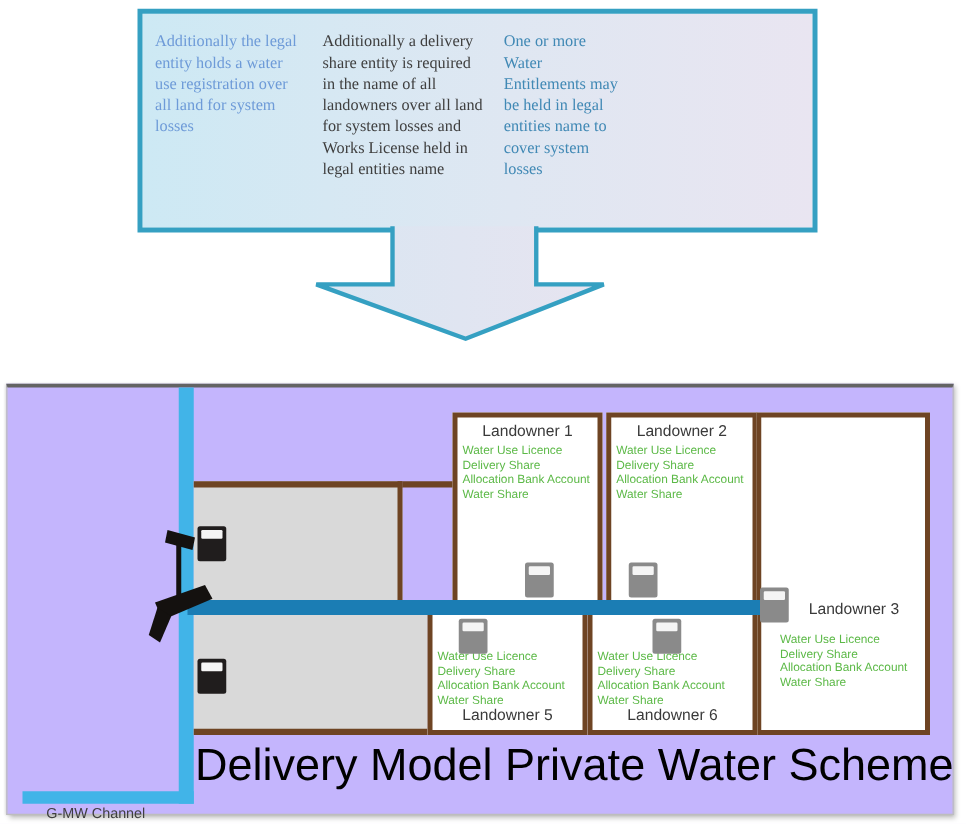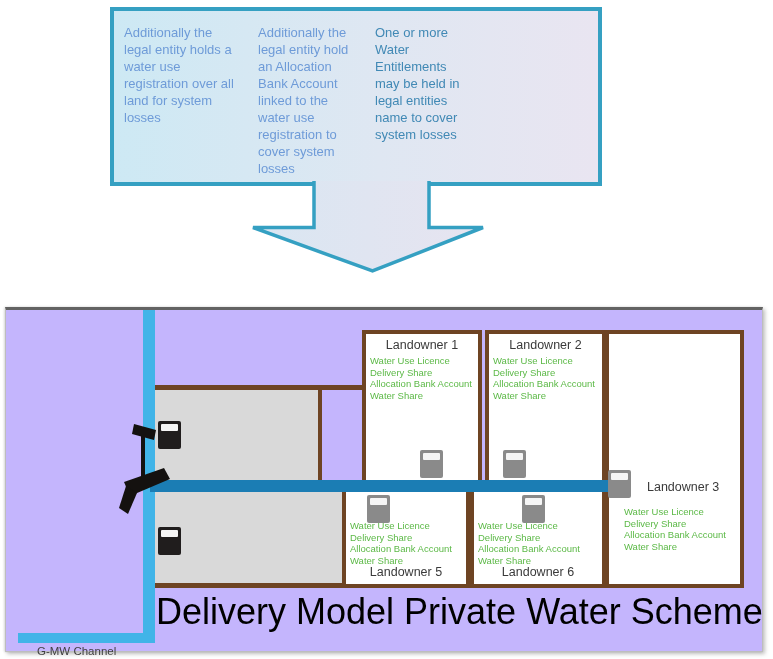--- a/index.html
+++ b/index.html
@@ -1,23 +1,23 @@
 <!DOCTYPE html>
 <html><head>
 <meta charset="utf-8">
 <style>
   html,body{margin:0;padding:0;background:#ffffff;}
   #stage{position:relative;width:773px;height:659px;background:#ffffff;overflow:hidden;
          font-family:"Liberation Sans",sans-serif;}
 
   
-  .banner{position:absolute;left:110px;top:7px;width:492px;height:179px;
+  .banner{position:absolute;left:110px;top:7px;width:544px;height:179px;
           box-sizing:border-box;border:4px solid #35a0c2;
           background:linear-gradient(90deg,#cde9f4 0%,#dfe7f2 55%,#e9e5f1 100%);
-          display:flex;gap:16px;padding:13px 10px 0 10px;}
+          display:flex;gap:16px;padding:13px 10px 0 10px;font-family:Liberation Serif, serif;}
   .banner-col{font-size:13px;line-height:17px;}
   .col-0{width:118px;color:#6e9bd8;}
   .col-1{width:129px;color:#3f3f3f;}
   .col-2{width:101px;color:#6e9bd8;}
   .col-3{width:95px;color:#4189b5;}
 
   
   .arrow-svg{position:absolute;left:0;top:0;width:773px;height:300px;pointer-events:none;}
 
   
@@ -77,21 +77,21 @@
   .diagram-title{position:absolute;left:150px;top:281px;width:512px;text-align:center;
                  font-size:36px;color:#000000;white-space:nowrap;}
 </style>
 </head>
 <body>
 
 <div id="stage">
 
   <div class="banner">
     <div class="banner-col col-0">Additionally the legal entity holds a water use registration over all land for system losses</div>
-    <div class="banner-col col-2">Additionally the legal entity hold an Allocation Bank Account linked to the water use registration to cover system losses</div>
+    <div class="banner-col col-1">Additionally a delivery share entity is required in the name of all landowners over all land for system losses and Works License held in legal entities name</div>
     <div class="banner-col col-3">One or more Water Entitlements may be held in legal entities name to cover system losses</div>
   </div>
 
   <svg class="arrow-svg" viewBox="0 0 773 300">
     <defs>
       <linearGradient id="arrowGrad" x1="0" y1="0" x2="1" y2="0">
         <stop offset="0" stop-color="#d9e6f2"></stop>
         <stop offset="1" stop-color="#e7e4f0"></stop>
       </linearGradient>
     </defs>

